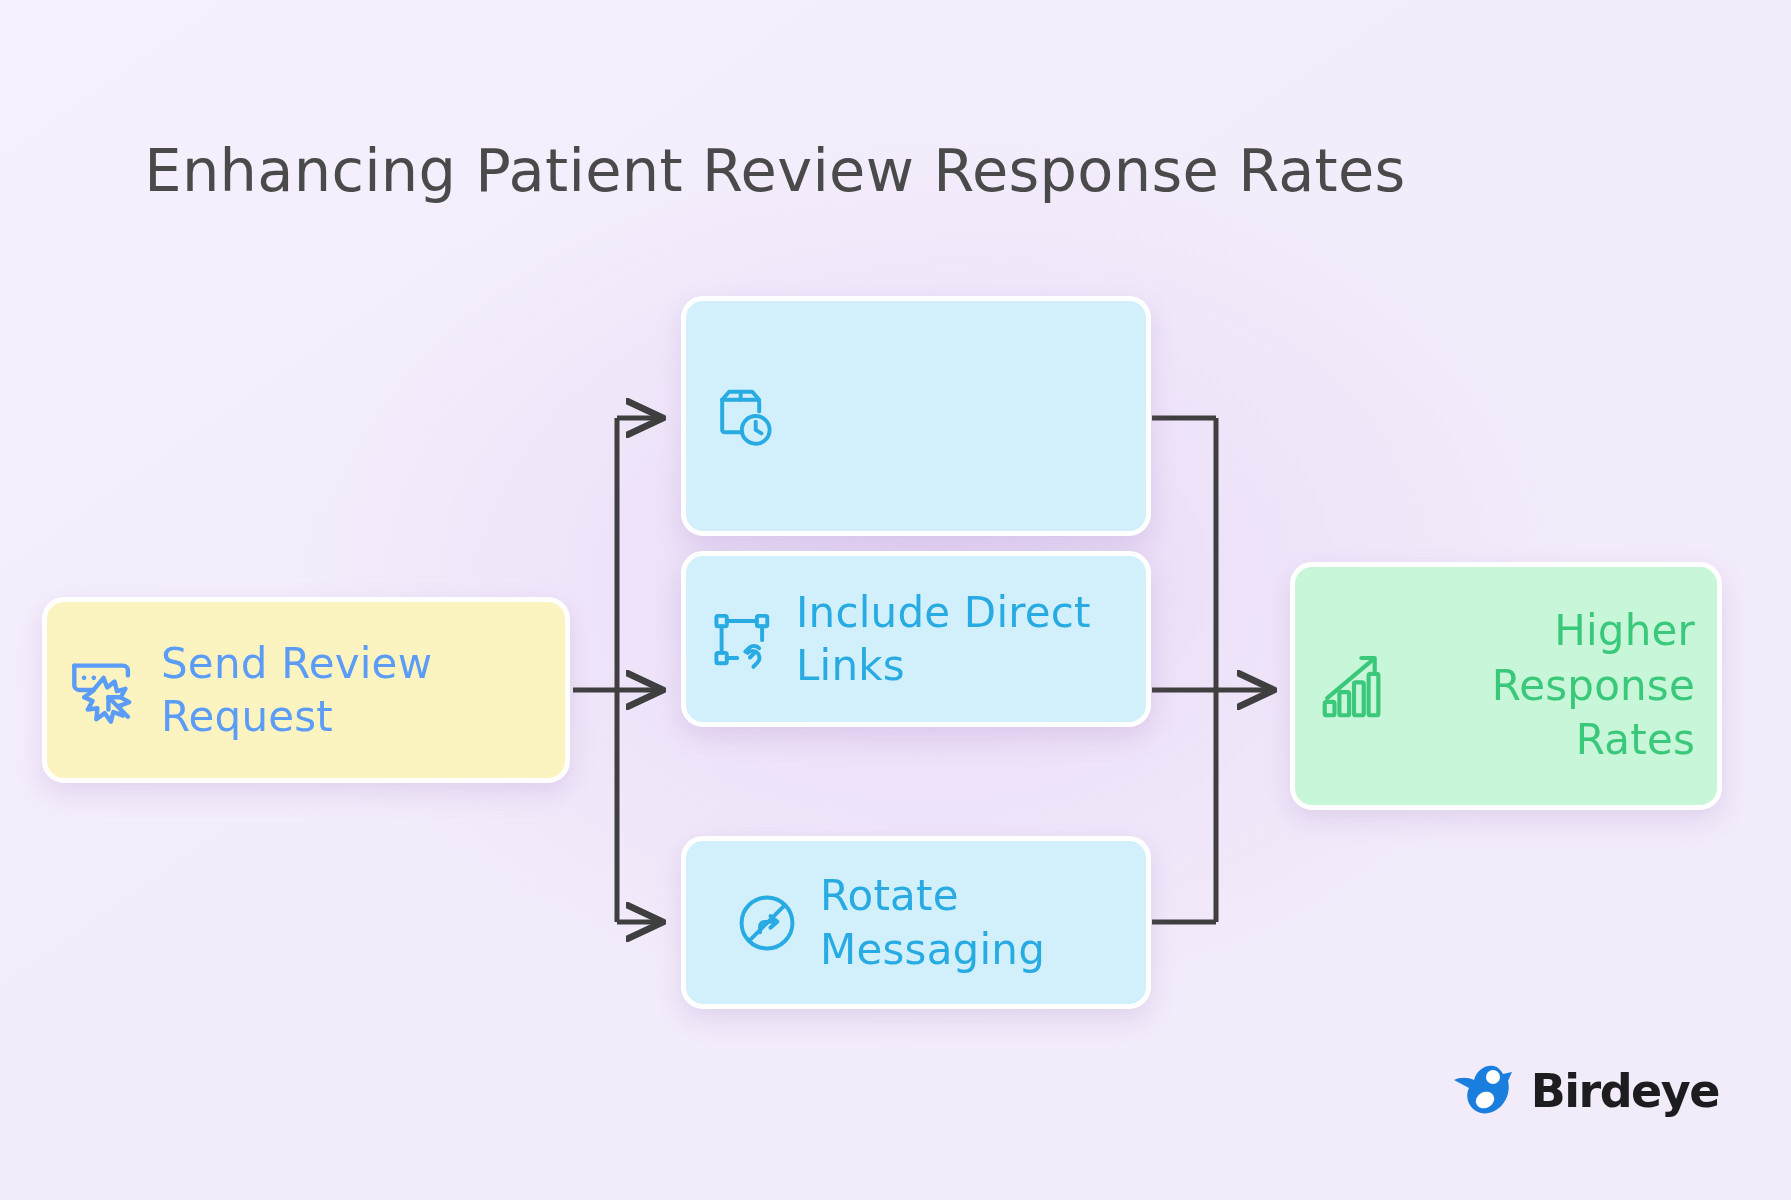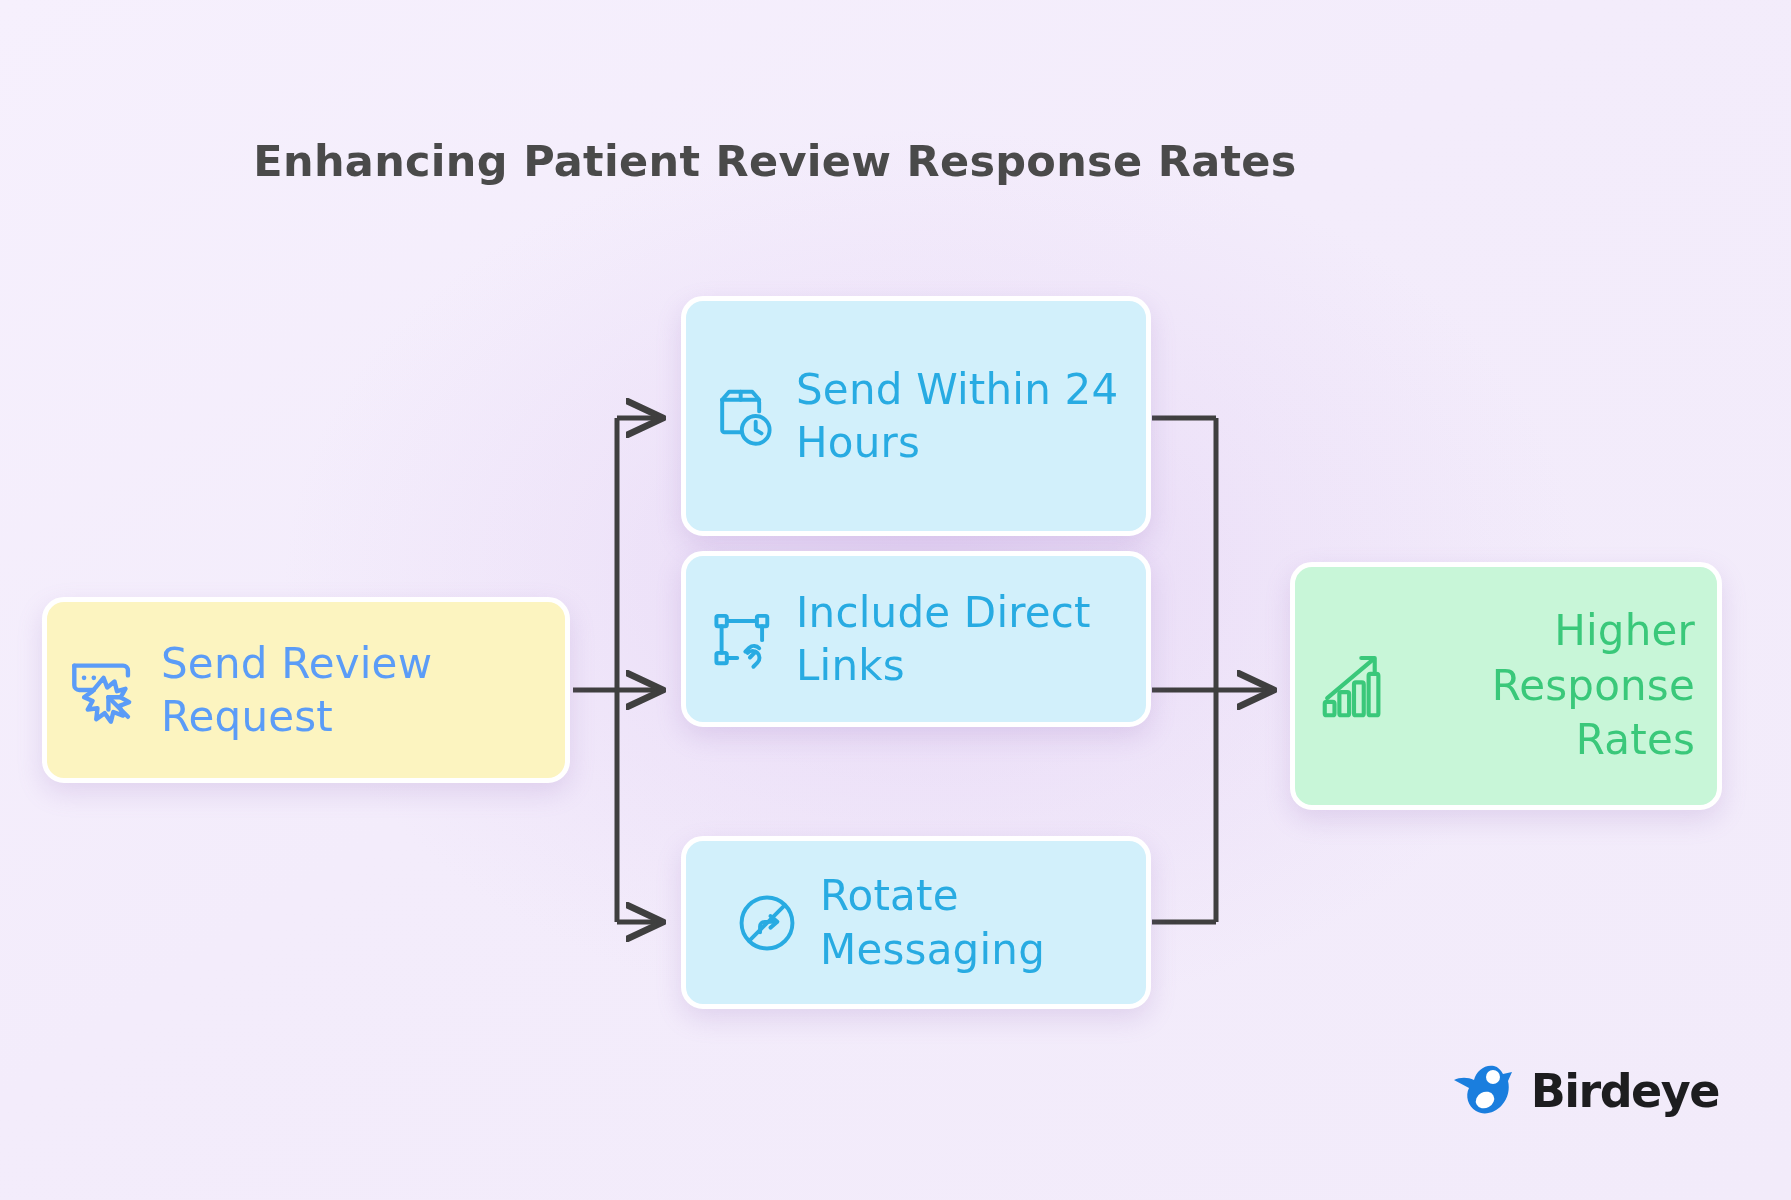--- a/index.html
+++ b/index.html
@@ -29,22 +29,22 @@
   }
 
   
   #title {
     position: absolute;
     left: 0;
     top: 136px;
     width: 1550px;
     text-align: center;
     font-family: "DejaVu Sans", sans-serif;
-    font-size: 43px;
-    font-weight: 700;
+    font-size: 59px;
+    font-weight: 400;
     letter-spacing: 0.3px;
     color: #4a4a4a;
     white-space: nowrap;
   }
 
   
   .node {
     position: absolute;
     border-radius: 22px;
     border: 5px solid #ffffff;
@@ -192,21 +192,20 @@
     <span class="ico">
       <svg viewBox="0 0 64 64" fill="none" stroke="#28abe2" stroke-width="3.4" stroke-linecap="round" stroke-linejoin="round">
         <path d="M14 18 h30 a2 2 0 0 1 2 2 v8"></path>
         <path d="M14 18 v26 a2 2 0 0 0 2 2 h14"></path>
         <path d="M14 18 l6 -7 h20 l6 7"></path>
         <path d="M30 11 v7"></path>
         <circle cx="43" cy="44" r="12"></circle>
         <path d="M43 37 v7 l5 3"></path>
       </svg>
     </span>
-    <span class="label">Send Within 24 Hours</span>
   </div>
 
   <div class="node node-step" id="node-step-1">
     <span class="ico">
       <svg viewBox="0 0 64 64" fill="none" stroke="#28abe2" stroke-width="3.4" stroke-linecap="round" stroke-linejoin="round">
         <rect x="9" y="12" width="9" height="9" rx="1.4"></rect>
         <rect x="44" y="12" width="9" height="9" rx="1.4"></rect>
         <rect x="9" y="44" width="9" height="9" rx="1.4"></rect>
         <path d="M18 16.5 h26"></path>
         <path d="M13.5 21 v23"></path>

